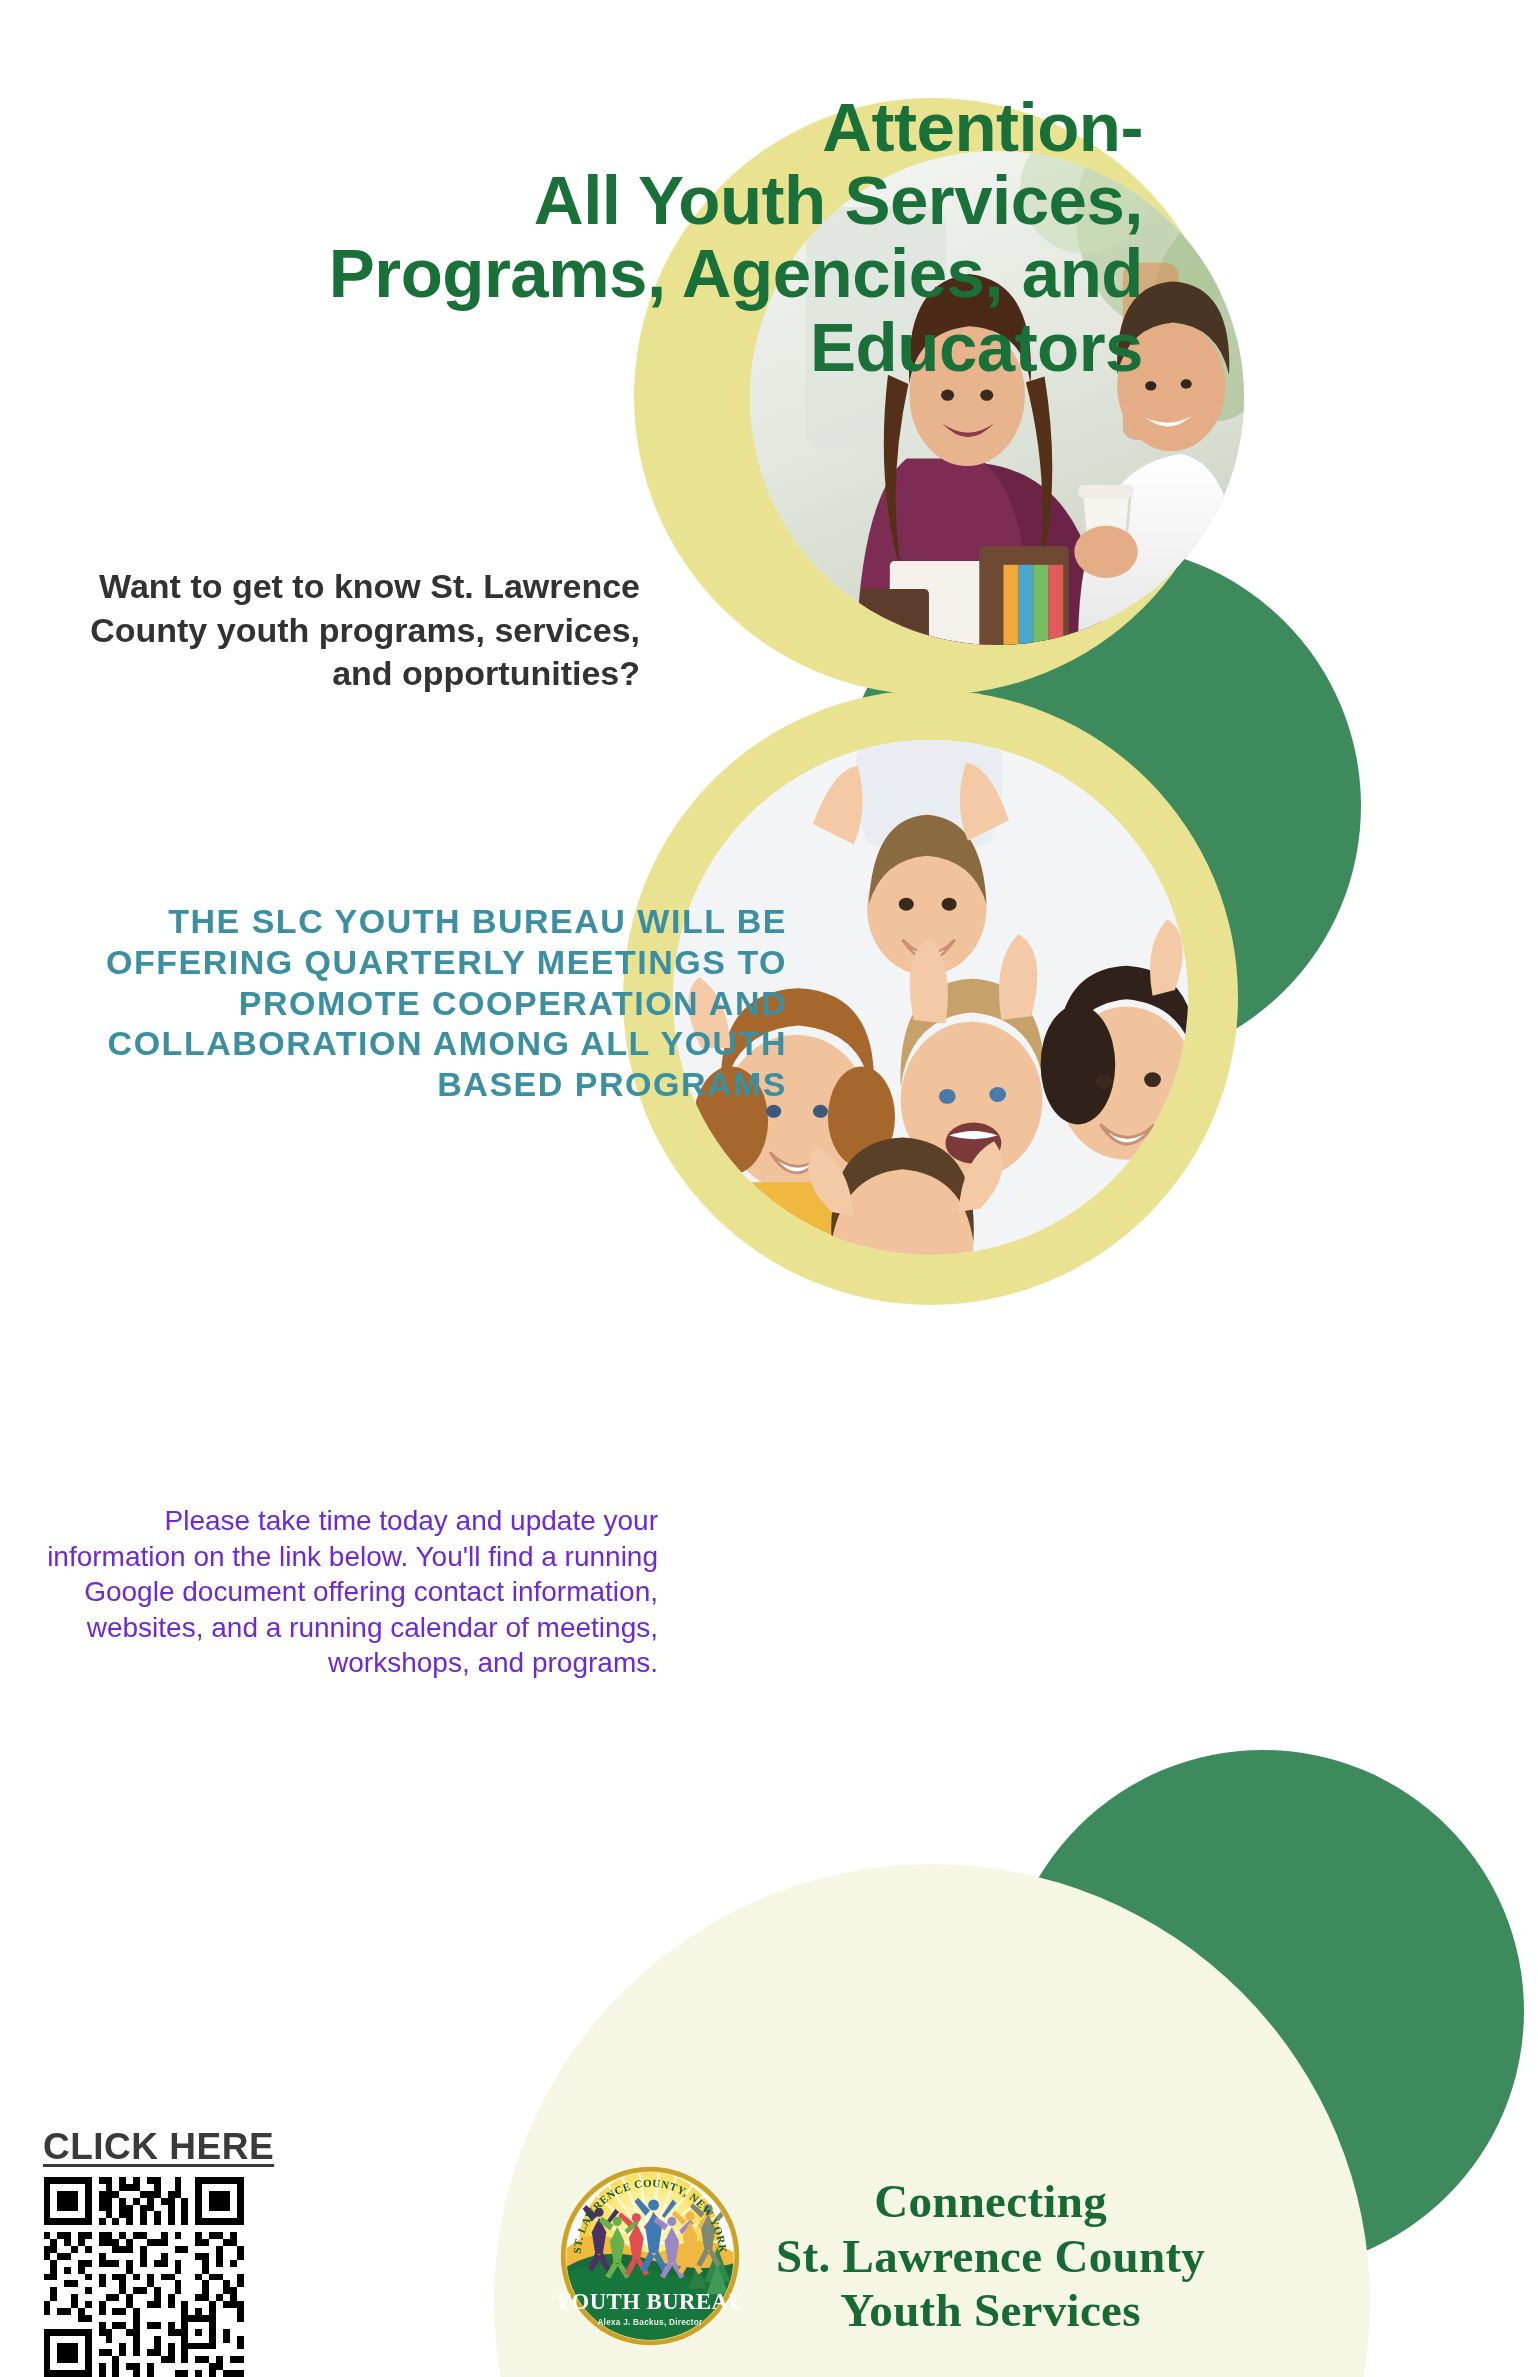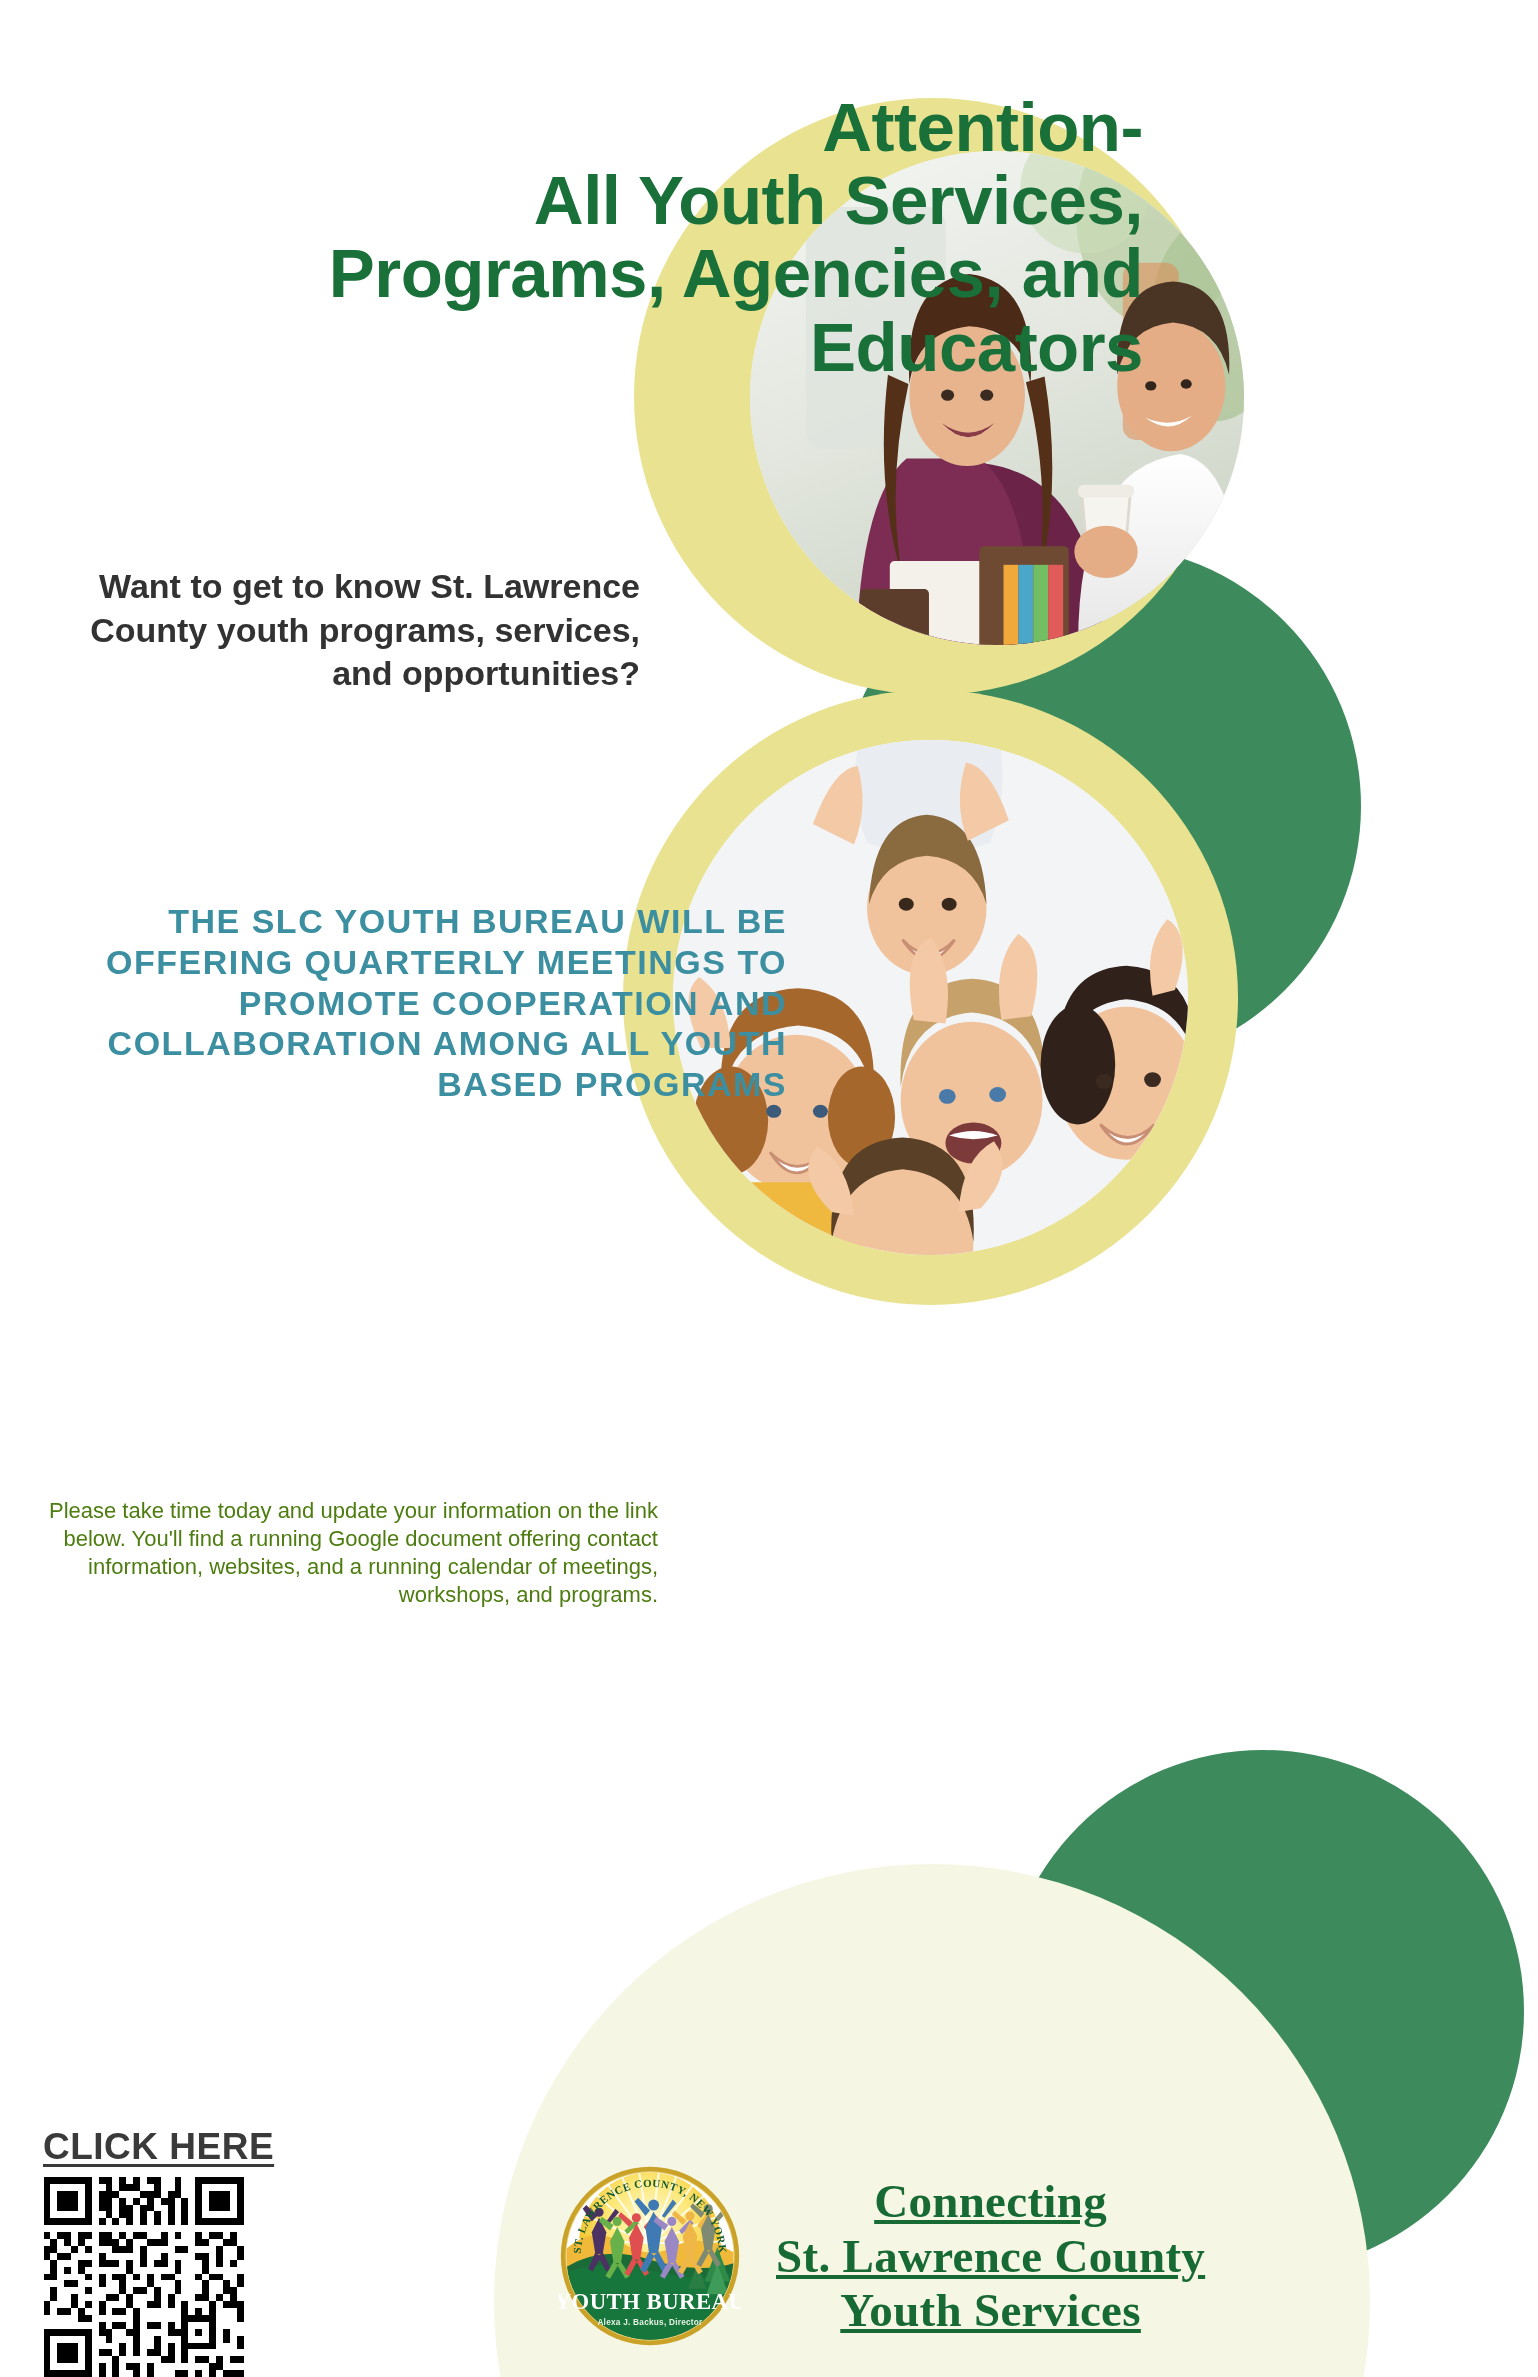--- a/index.html
+++ b/index.html
@@ -92,23 +92,23 @@
     line-height: 1.2;
     letter-spacing: 1.5px;
     text-transform: uppercase;
   }
 
   #body-copy {
     position: absolute;
     left: 43px;
     top: 1475px;
     width: 615px;
-    color: #4d7c0f;
+    color: #6d28d9;
     font-weight: 400;
-    font-size: 22px;
+    font-size: 28px;
     line-height: 1.27;
   }
 
   #click-here {
     position: absolute;
     left: 43px;
     top: 2126px;
     color: #3a3a3a;
     font-weight: 700;
     font-size: 37px;
@@ -151,21 +151,20 @@
   #tagline {
     margin-left: 35px;
     color: #176a33;
     font-family: "Liberation Serif", serif;
     font-weight: 700;
     font-size: 47px;
     line-height: 1.16;
     text-align: center;
     white-space: pre-line;
     letter-spacing: 0.3px;
-    text-decoration: underline;
   }
 </style>
 </head>
 <body>
 
 <div id="decor">
 
   <div class="blob-green" style="left:1002px; top:1750px; width:522px; height:522px;"></div>
 
   <div class="blob-green" style="left:839px; top:545px; width:522px; height:522px;"></div>

